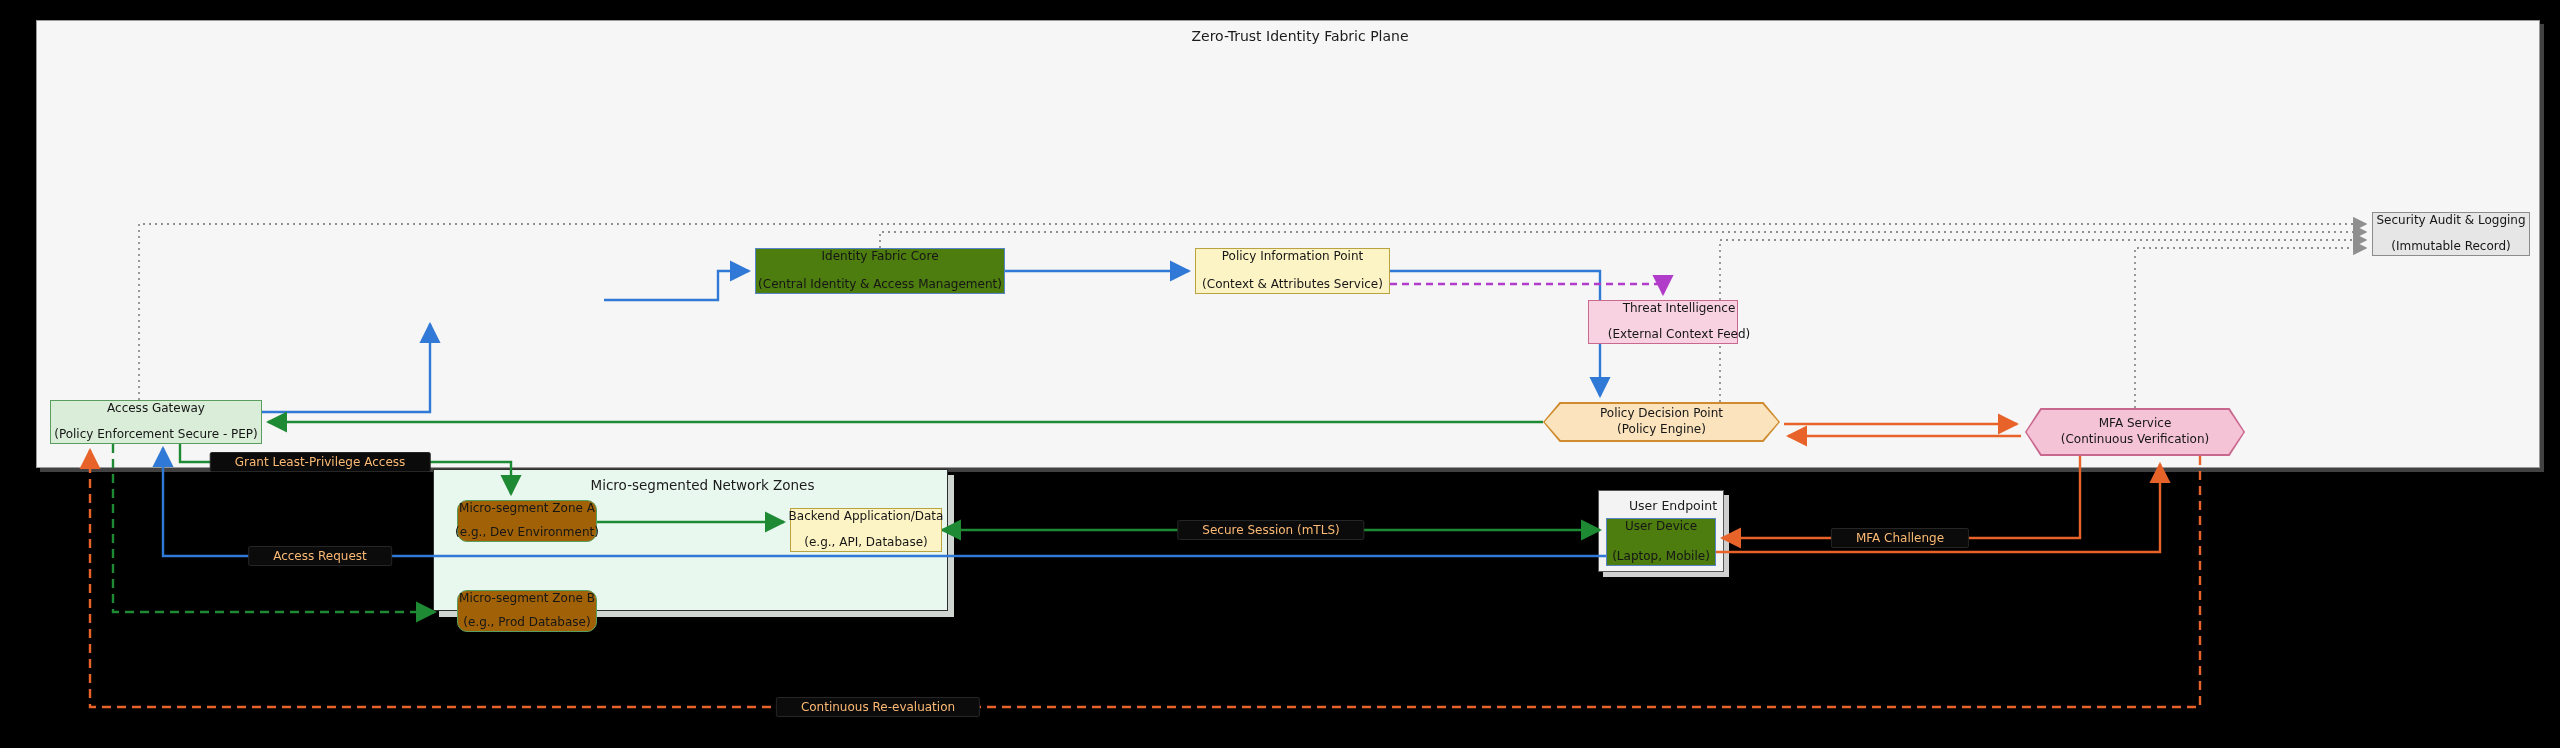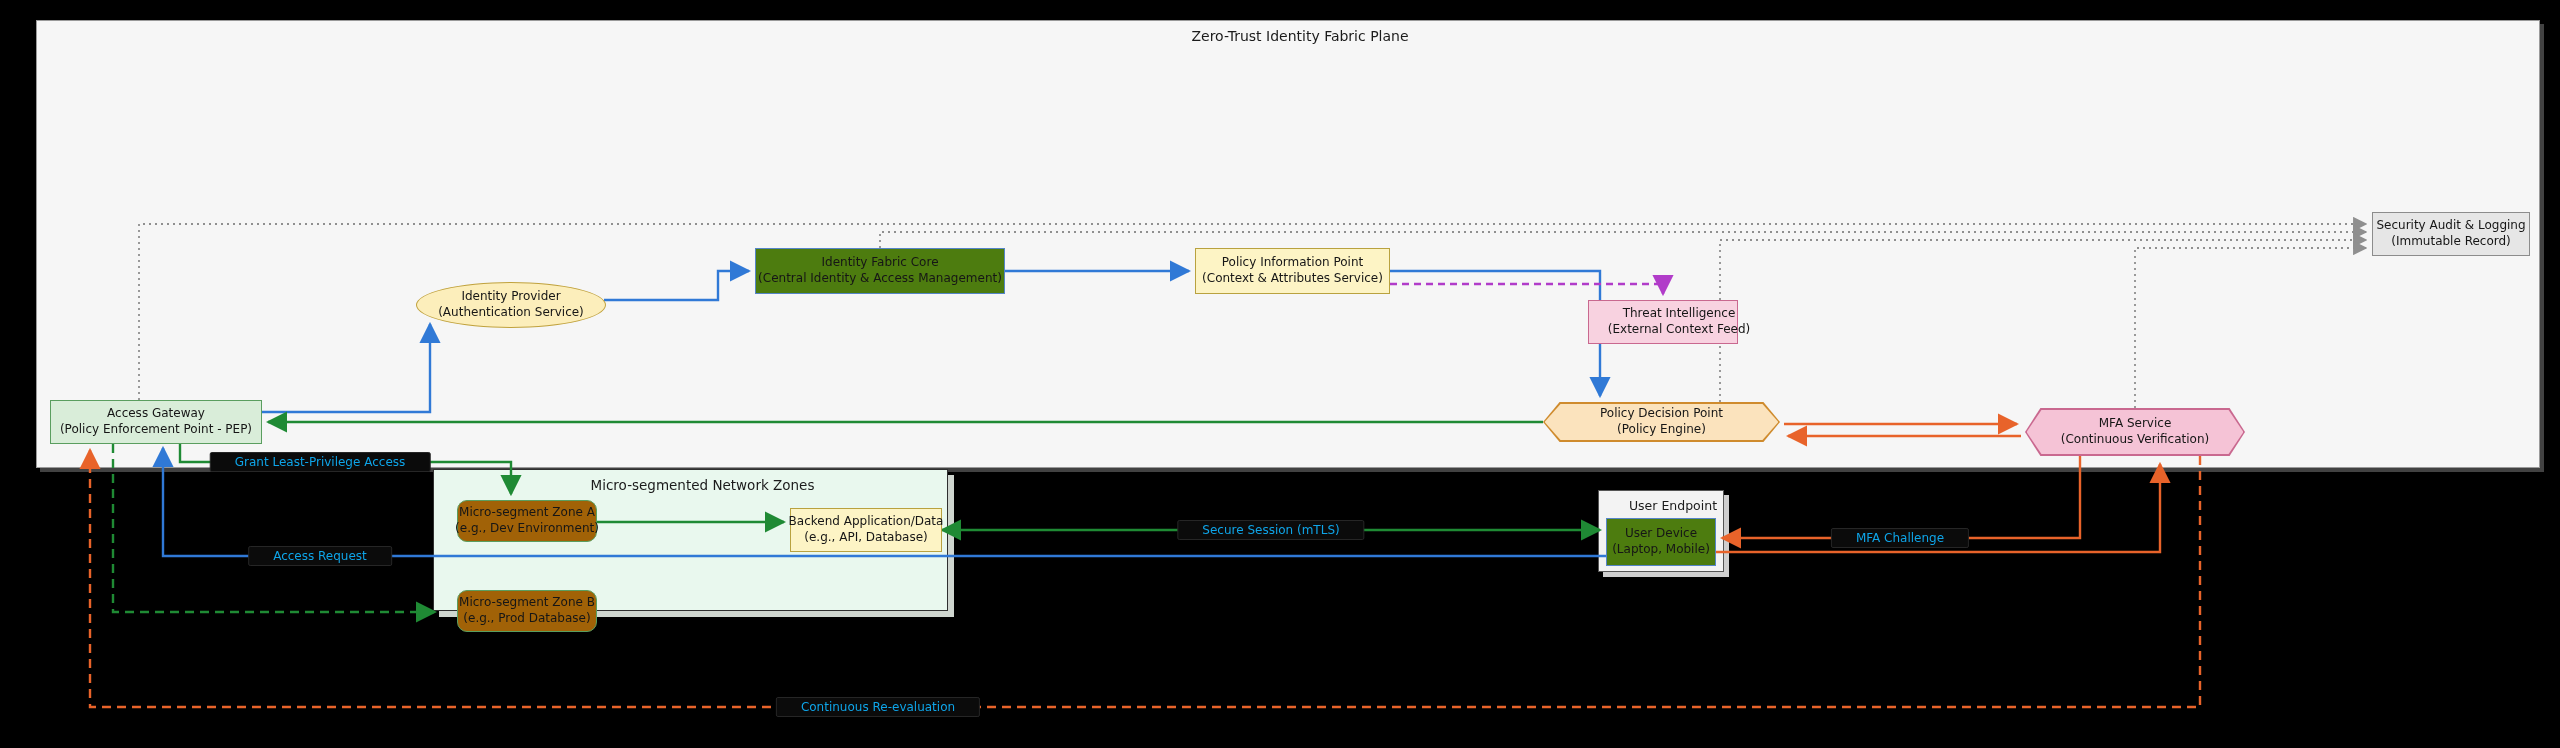--- a/index.html
+++ b/index.html
@@ -11,21 +11,21 @@
   .plane { background:#f6f6f6; border:1px solid #9a9a9a; box-shadow:4px 4px 0 rgba(190,190,190,.35); }
   .msz   { background:#e9f8ee; border:1px solid #2f2f2f; box-shadow:6px 6px 0 #cfd6cf; }
   .ue    { background:#f3f3f3; border:1px solid #555;    box-shadow:5px 5px 0 #cfcfcf; }
   .container-title { text-align:center; color:#1b1b1b; padding-top:7px; font-size:14px; }
   .container-title.mid { font-size:13.5px; }
   .container-title.small { font-size:12.5px; }
 
   svg.edges { position:absolute; left:0; top:0; z-index:2; pointer-events:none; }
 
   .node { position:absolute; z-index:3; display:flex; flex-direction:column; align-items:center;
-          justify-content:center; text-align:center; font-size:12px; line-height:1.3;
+          justify-content:space-between; text-align:center; font-size:12px; line-height:1.3;
           color:#161616; border:1.4px solid; }
   .node > div { white-space:nowrap; }
   .green-box  { background:#d9edd9; border-color:#5a9e5f; }
   .green-round{ background:#a16207; border-color:#5a9e5f; border-radius:10px;margin-left:16px; }
   .blue-box   { background:#4d7c0f; border-color:#5585c8; }
   .yellow-box { background:#fdf4c5; border-color:#b9a23f; }
   .pink-box   { background:#f8d2e0; border-color:#c9688f;padding-left:32px; }
   .gray-box   { background:#e6e6e6; border-color:#8c8c8c; }
   .ellipse    { background:#fceebb; border-color:#c0a23e; border-radius:50% / 50%; }
 
@@ -34,21 +34,21 @@
           clip-path:polygon(7% 0, 93% 0, 100% 50%, 93% 100%, 7% 100%, 0 50%); }
   .hx-f { position:absolute; inset:1.6px;
           clip-path:polygon(7% 0, 93% 0, 100% 50%, 93% 100%, 7% 100%, 0 50%); }
   .hx-t { position:absolute; inset:0; display:flex; flex-direction:column; align-items:center;
           justify-content:center; text-align:center; font-size:12px; line-height:1.3; color:#161616; }
   .hx-t > div { white-space:nowrap; }
   .pdp-b { background:#cf8b2d; } .pdp-f { background:#fbe3bd; }
   .mfa-b { background:#c9688f; } .mfa-f { background:#f5c3d6; }
 
   .chip { position:absolute; z-index:4; transform:translate(-50%,-50%);
-          background:#0b0b0b; color:#0ea5e9; border:1px solid #262626;
+          background:#0b0b0b; color:#fdba74; border:1px solid #262626;
           font-size:12px; padding:2px 24px; border-radius:2px; white-space:nowrap; }
 </style>
 </head>
 <body>
 
 <div id="canvas">
 
   <div class="container plane" style="left:36px;top:20px;width:2504px;height:448px;">
     <div class="container-title">Zero-Trust Identity Fabric Plane</div>
   </div>
@@ -107,27 +107,23 @@
   </svg>
 
   <div class="chip" style="left:320px;top:556px;">Access Request</div>
   <div class="chip" style="left:320px;top:462px;">Grant Least-Privilege Access</div>
   <div class="chip" style="left:1271px;top:530px;">Secure Session (mTLS)</div>
   <div class="chip" style="left:1900px;top:538px;">MFA Challenge</div>
   <div class="chip" style="left:878px;top:707px;">Continuous Re-evaluation</div>
 
   <div class="node green-box" style="left:50px;top:400px;width:212px;height:44px;">
     <div>Access Gateway</div>
-    <div>(Policy Enforcement Point - PEP)</div>
+    <div>(Policy Enforcement Secure - PEP)</div>
   </div>
 
-  <div class="node ellipse" style="left:416px;top:282px;width:190px;height:46px;">
-    <div>Identity Provider</div>
-    <div>(Authentication Service)</div>
-  </div>
 
   <div class="node blue-box" style="left:755px;top:248px;width:250px;height:46px;">
     <div>Identity Fabric Core</div>
     <div>(Central Identity &amp; Access Management)</div>
   </div>
 
   <div class="node yellow-box" style="left:1195px;top:248px;width:195px;height:46px;">
     <div>Policy Information Point</div>
     <div>(Context &amp; Attributes Service)</div>
   </div>

